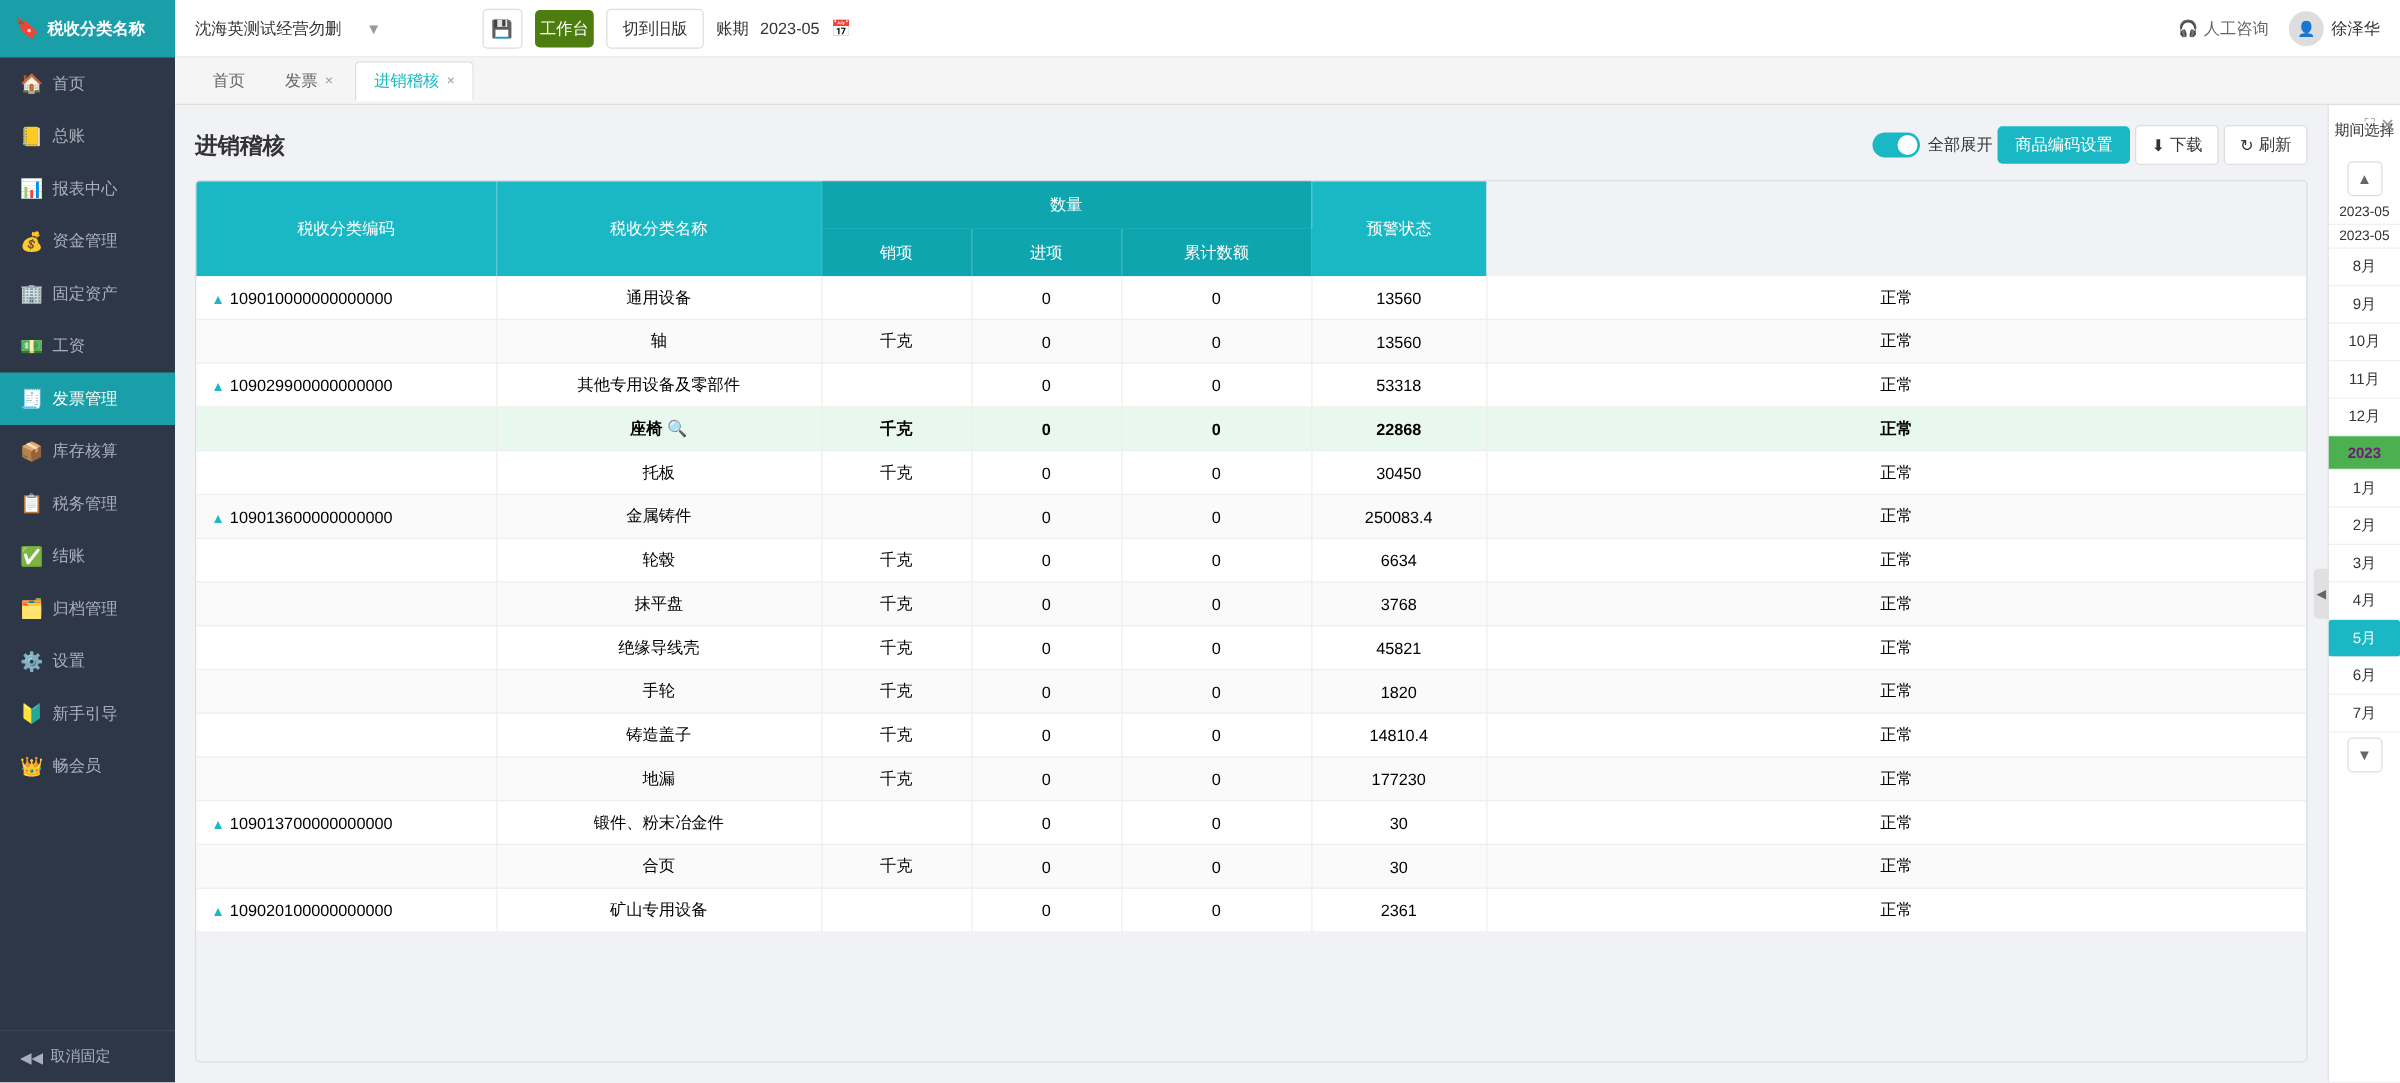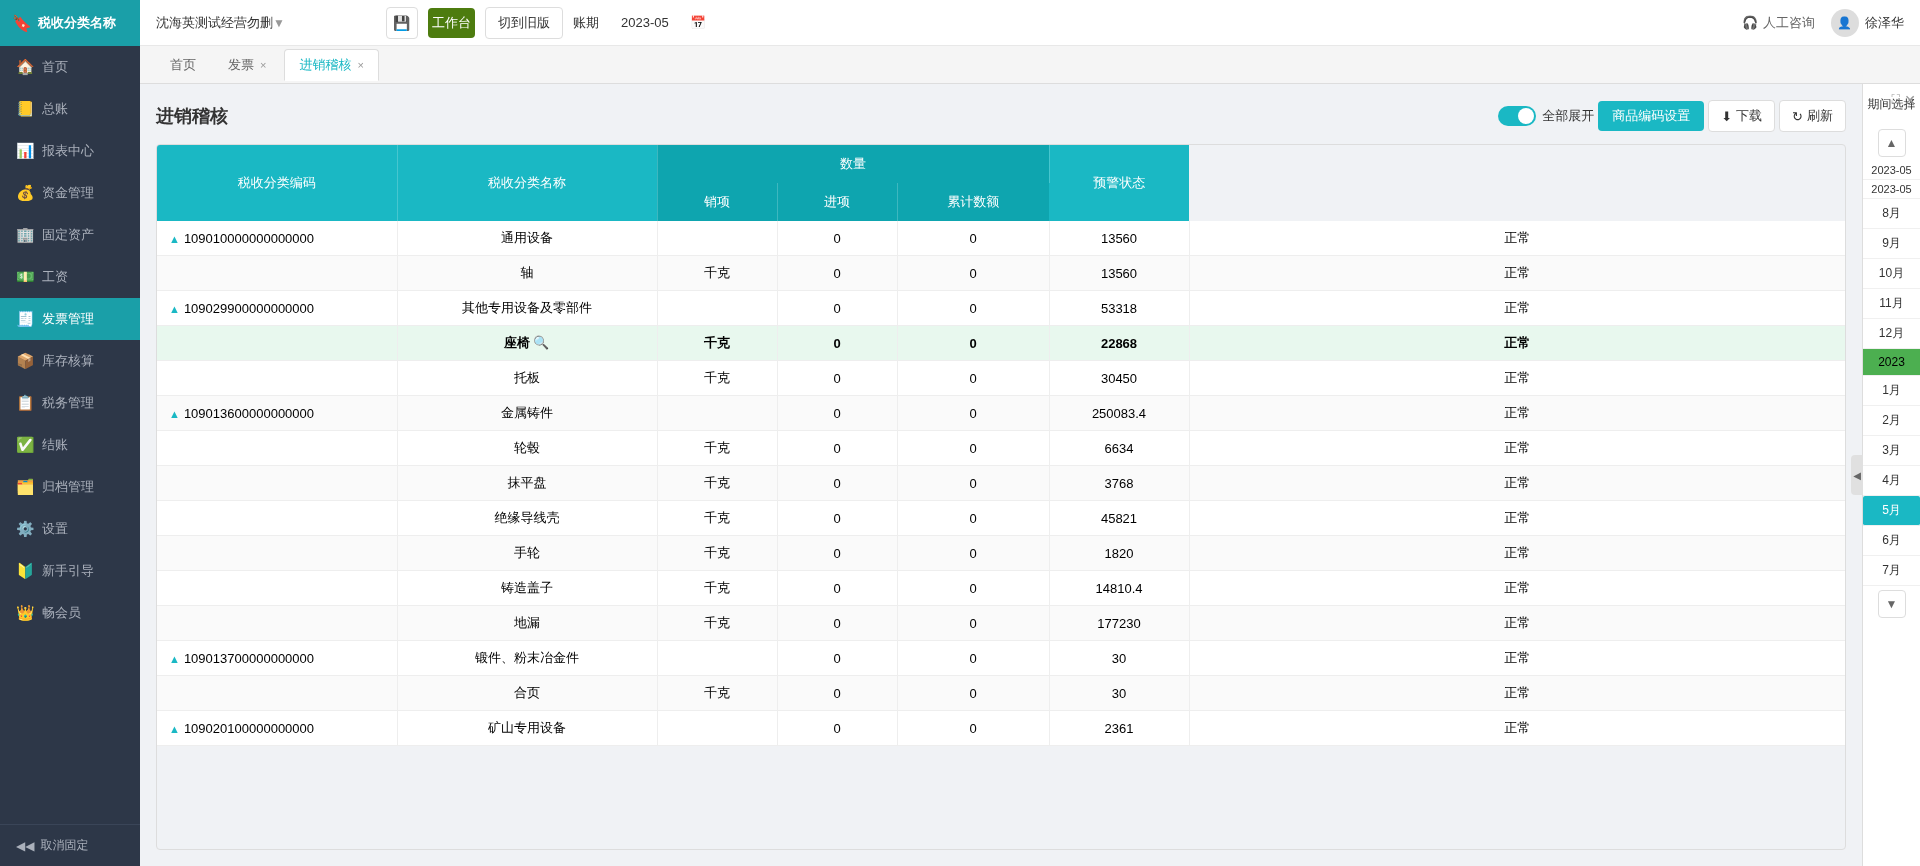--- a/index.html
+++ b/index.html
@@ -66,21 +66,21 @@
       display: flex;
       align-items: center;
       padding: 0 16px;
       gap: 10px;
       border-bottom: 1px solid #e8e8e8;
       flex-shrink: 0;
     }
     .topbar-company {
       display: flex;
       align-items: center;
-      gap: 0;
+      gap: 20px;
       font-size: 13px;
       color: #333;
       min-width: 220px;
     }
     .topbar-company-name { font-size: 13px; color: #333; }
     .topbar-icon { color: #999; font-size: 12px; }
     .topbar-btn-save {
       width: 32px; height: 32px;
       border: 1px solid #ddd;
       background: white;
@@ -102,21 +102,21 @@
       color: #333;
       border: 1px solid #ddd;
       padding: 6px 12px;
       border-radius: 4px;
       cursor: pointer;
       font-size: 13px;
     }
     .topbar-period {
       display: flex;
       align-items: center;
-      gap: 22px;
+      gap: 9px;
       font-size: 13px;
       color: #333;
     }
     .topbar-right {
       margin-left: auto;
       display: flex;
       align-items: center;
       gap: 16px;
     }
     .topbar-service {
@@ -349,22 +349,22 @@
       color: #333;
       border-bottom: 1px solid #f0f0f0;
     }
     .month-item.active {
       background: #1ab8c4;
       color: white;
       border-radius: 2px;
     }
     .month-item.year-label {
       background: #4caf50;
-      color: #000000;
-      font-weight: normal;
+      color: #701a75;
+      font-weight: bold;
     }
     .panel-nav-btn {
       width: 28px; height: 28px;
       border: 1px solid #ddd;
       background: white;
       border-radius: 4px;
       display: flex; align-items: center; justify-content: center;
       cursor: pointer;
       font-size: 12px;
       color: #666;

